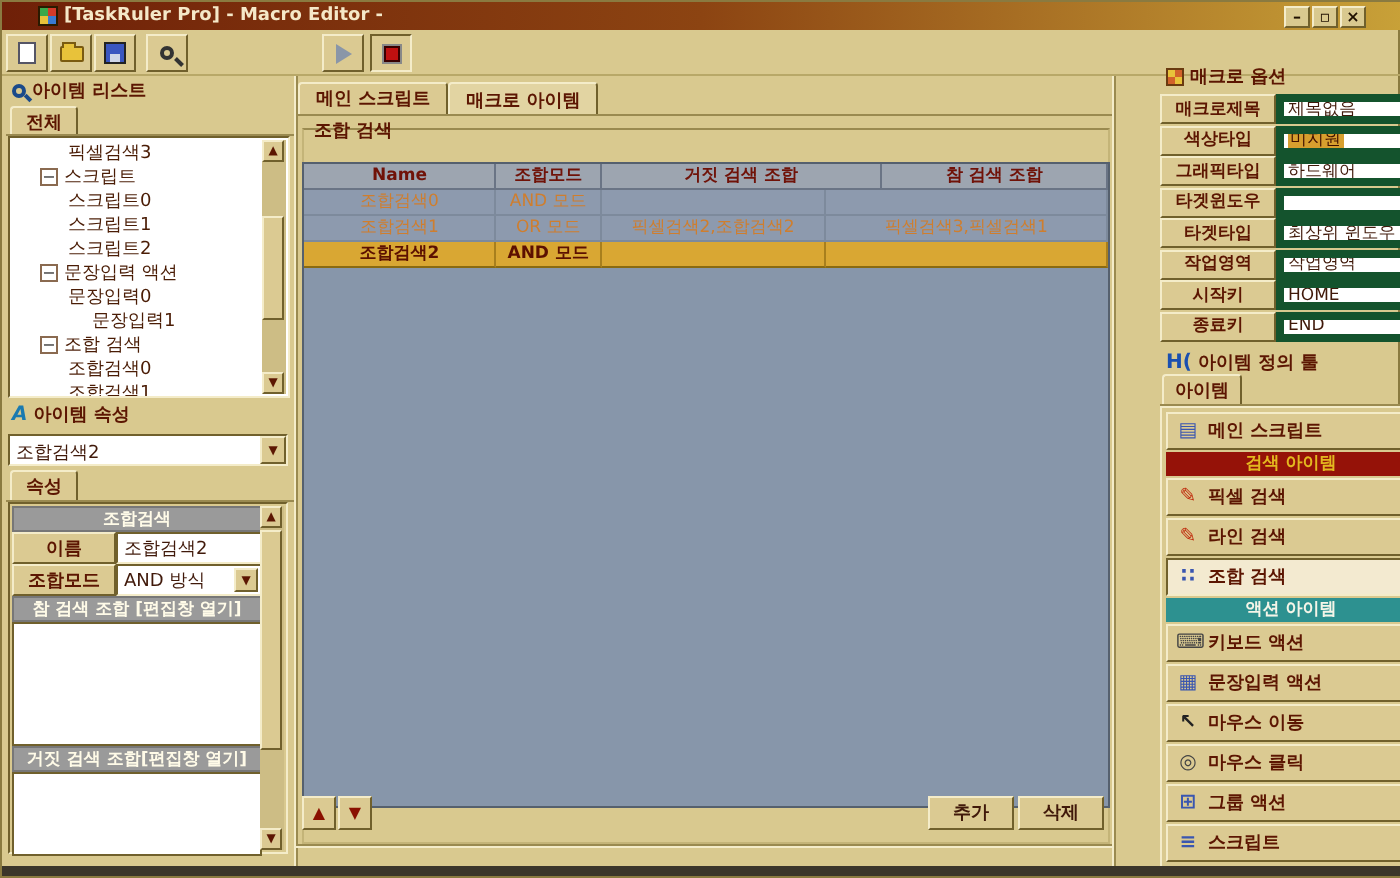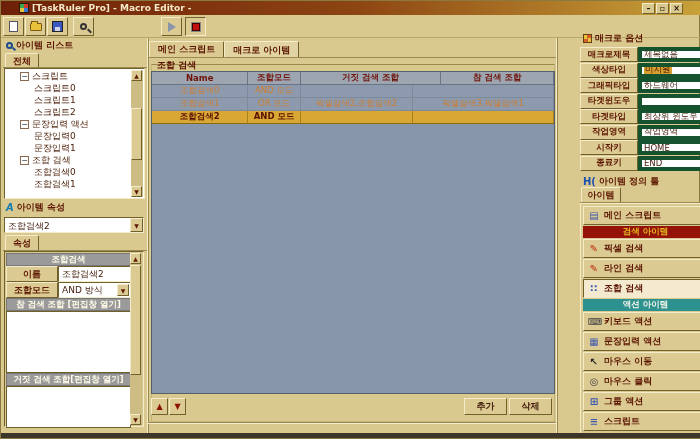--- a/index.html
+++ b/index.html
@@ -58,21 +58,21 @@
   .prop-val .drop { position:absolute; right:1px; top:1px; width:12px; height:12px; }
   .white-box { background:#fff; border:1px solid #70602c; }
 
   
   #center-tabs { position:absolute; left:148px; top:40px; height:16px; display:flex; }
   #center-tabs .ctab { height:16px; padding:0 8px; background:#dbca92; font-size:9px; font-weight:bold; color:#5c1602;
     display:flex; align-items:center; border-top:1px solid #f4ecc9; border-left:1px solid #f4ecc9; border-right:1px solid #70602c; border-radius:2px 2px 0 0; }
   #center-tabs .ctab.active { background:#e2d4a2; height:17px; }
   #group-label { position:absolute; left:156px; top:58px; font-size:9px; font-weight:bold; color:#5c1602; }
   #group-box { position:absolute; left:150px; top:63px; width:404px; height:358px; border:1px solid #c4b478; border-top:1px solid #9a8a50; }
-  #table { position:absolute; left:150px; top:70px; width:404px; height:323px; border:1px solid #55606e; display:flex; flex-direction:column; background:#8796aa; }
+  #table { position:absolute; left:150px; top:80px; width:404px; height:323px; border:1px solid #55606e; display:flex; flex-direction:column; background:#8796aa; }
   .trow { display:flex; height:13px; flex:none; }
   .trow.hdr { background:#9da5b0; }
   .trow.hdr .cell { color:#701208; font-weight:bold; border-right:1px solid #6a7485; border-bottom:1px solid #6a7485; }
   .cell { font-size:8.5px; display:flex; align-items:center; justify-content:center; overflow:hidden; white-space:nowrap; }
   .trow.body { background:#8d9aae; }
   .trow.body .cell { color:#cf7e2e; border-right:1px solid #7d8a9c; border-bottom:1px solid #7d8a9c; }
   .trow.body.sel { background:#d9a733; }
   .trow.body.sel .cell { color:#5c1000; font-weight:bold; border-right:1px solid #a87f1d; border-bottom:1px solid #8a6a10; }
   #table-empty { flex:1; background:#8796aa; }
   #center-bottom { position:absolute; left:150px; top:397px; width:404px; height:20px; }
@@ -150,41 +150,44 @@
     <span class="hdr-icon-mag"></span>
     <span>아이템 리스트</span>
   </div>
   <div class="tab" style="left:4px; top:52px; width:34px">
       <span>전체</span>
     </div>
   <div class="tabline" style="left:2px; top:66px; width:144px"></div>
 
   <div id="tree" class="sunken">
     <div id="tree-items">
+        <div class="tree-item" style="padding-left: 28px;">
+          <div>픽셀검색3</div>
+        </div>
         <div class="tree-item" style="padding-left: 14px;">
           <div class="expander">−</div>
           <div>스크립트</div>
         </div>
         <div class="tree-item" style="padding-left: 28px;">
           <div>스크립트0</div>
         </div>
         <div class="tree-item" style="padding-left: 28px;">
           <div>스크립트1</div>
         </div>
         <div class="tree-item" style="padding-left: 28px;">
           <div>스크립트2</div>
         </div>
         <div class="tree-item" style="padding-left: 14px;">
           <div class="expander">−</div>
           <div>문장입력 액션</div>
         </div>
         <div class="tree-item" style="padding-left: 28px;">
           <div>문장입력0</div>
         </div>
-        <div class="tree-item" style="padding-left: 28px;">
+        <div class="tree-item" style="padding-left: 40px;">
           <div>문장입력1</div>
         </div>
         <div class="tree-item" style="padding-left: 14px;">
           <div class="expander">−</div>
           <div>조합 검색</div>
         </div>
         <div class="tree-item" style="padding-left: 28px;">
           <div>조합검색0</div>
         </div>
         <div class="tree-item" style="padding-left: 28px;">

